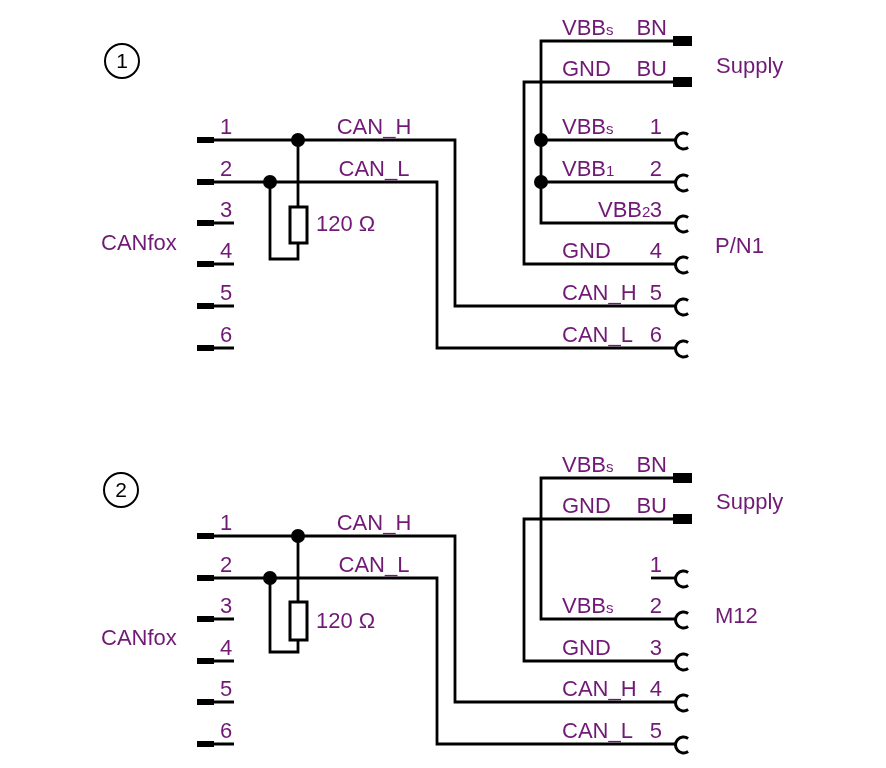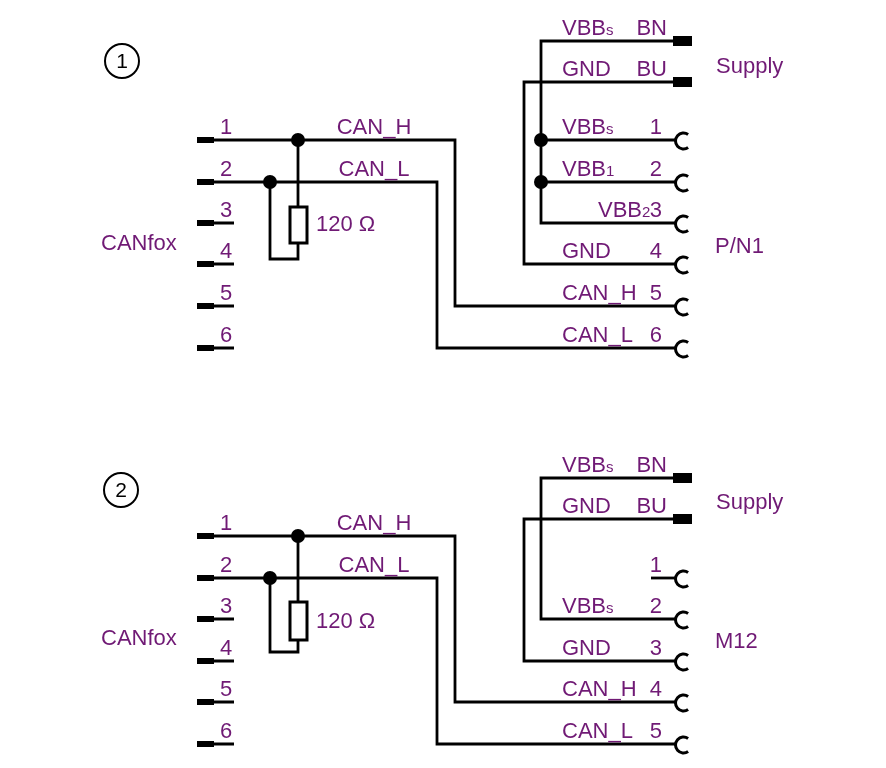--- a/index.html
+++ b/index.html
@@ -153,15 +153,15 @@
       <div class="lbl" style="left: 562px; top: 635px;"><span>GND</span><span class="small"></span></div>
       <div class="lbl row-pin" style="left: 622px; top: 635px; width: 40px;">3</div>
       <div class="lbl" style="left: 562px; top: 676px;"><span>CAN_H</span><span class="small"></span></div>
       <div class="lbl row-pin" style="left: 622px; top: 676px; width: 40px;">4</div>
       <div class="lbl" style="left: 562px; top: 718px;"><span>CAN_L</span><span class="small"></span></div>
       <div class="lbl row-pin" style="left: 622px; top: 718px; width: 40px;">5</div>
       <div class="lbl" style="left: 329px; top: 510px; width: 90px; text-align: center;">CAN_H</div>
       <div class="lbl" style="left: 329px; top: 552px; width: 90px; text-align: center;">CAN_L</div>
       <div class="lbl" style="left: 316px; top: 608px;">120 Ω</div>
       <div class="lbl" style="left: 716px; top: 489px;">Supply</div>
-      <div class="lbl" style="left: 715px; top: 628px;">M12</div>
+      <div class="lbl" style="left: 715px; top: 603px;">M12</div>
     </div>
 </div>
 
 </body></html>

